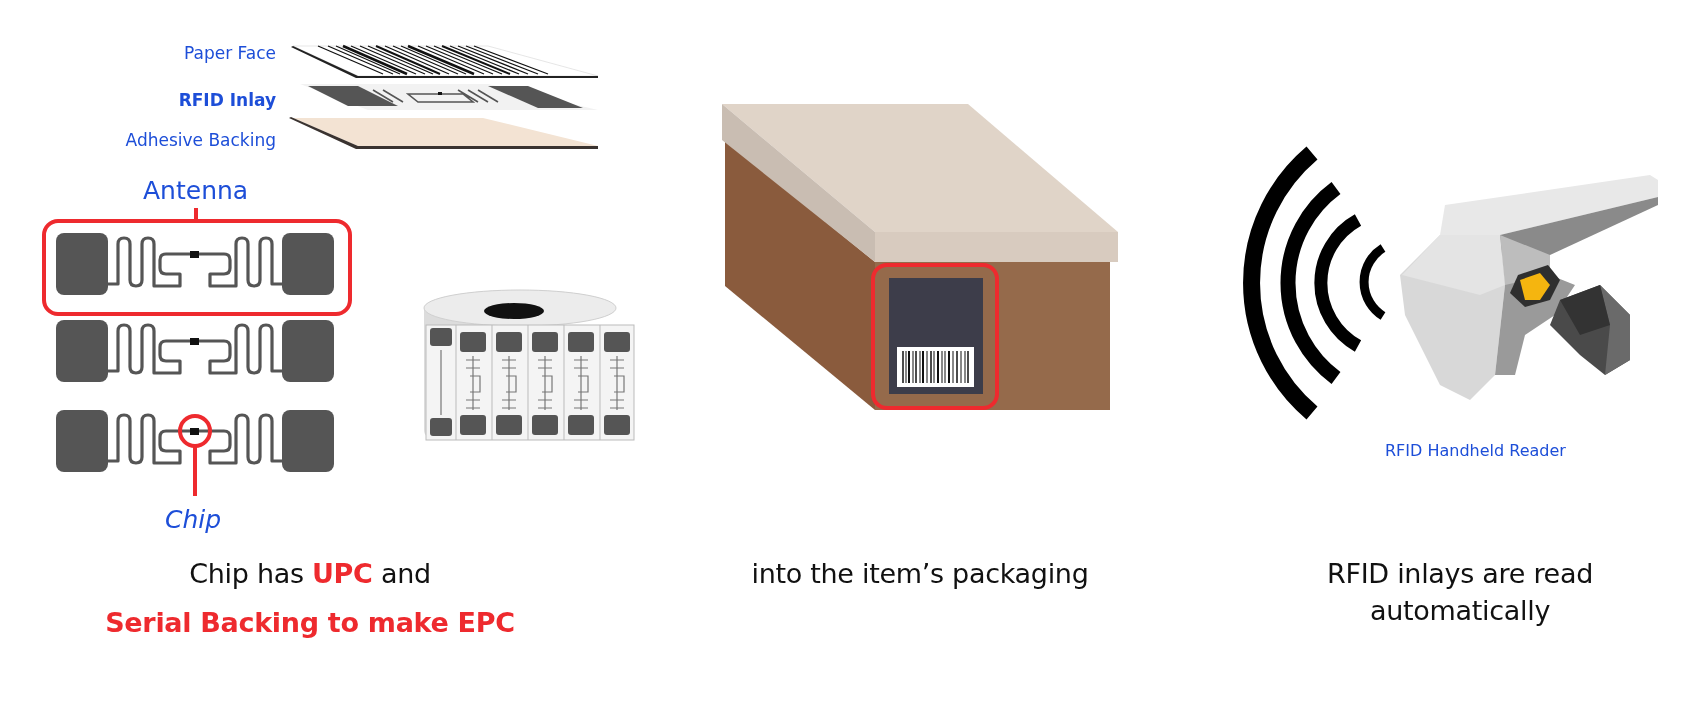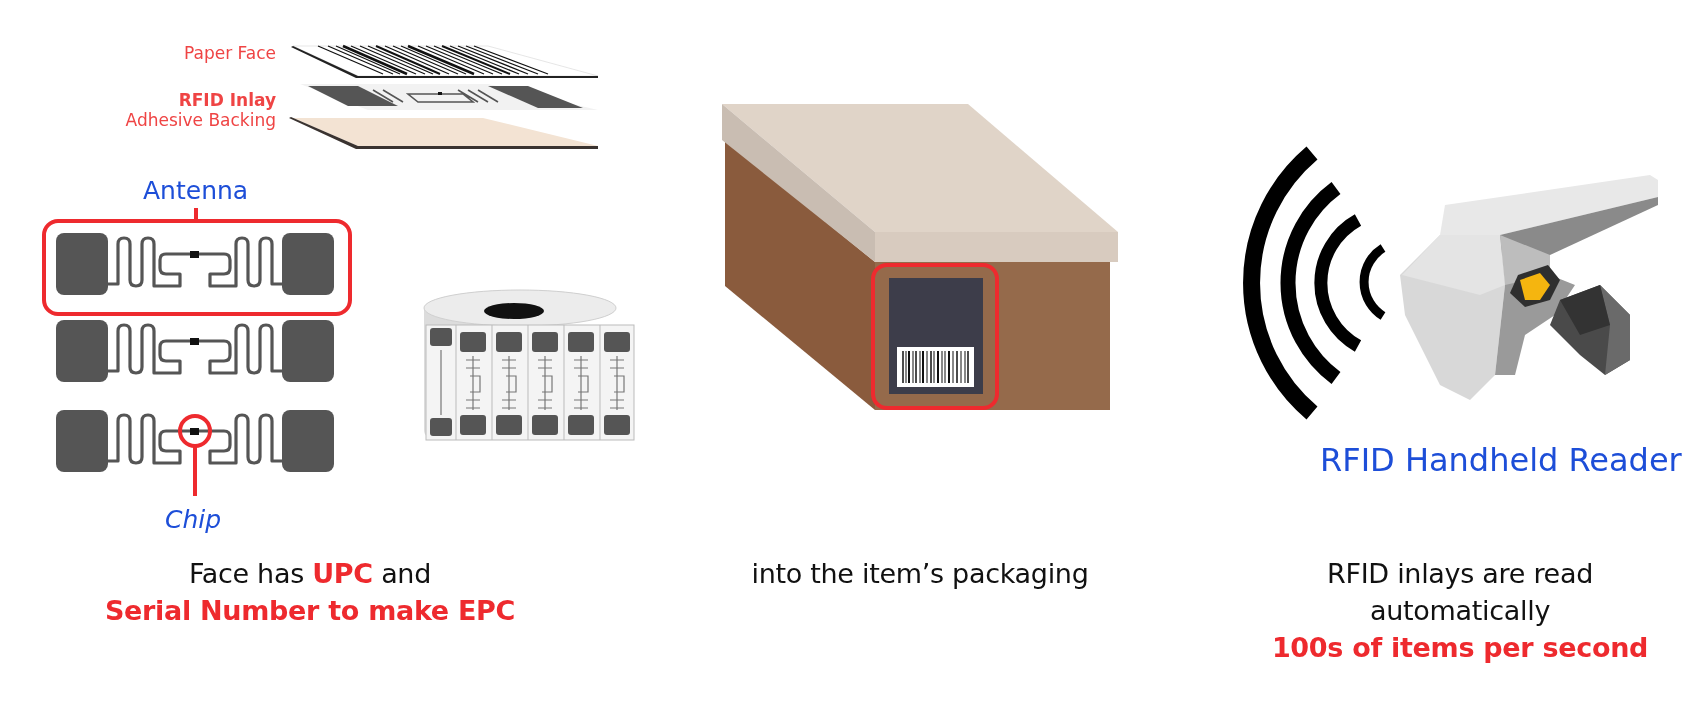--- a/index.html
+++ b/index.html
@@ -1,33 +1,33 @@
 <!DOCTYPE html>
 <html><head>
 <meta charset="utf-8">
 <style>
   html, body { margin: 0; padding: 0; background: #ffffff; }
   body { width: 1690px; height: 701px; position: relative; overflow: hidden;
          font-family: "DejaVu Sans", "Liberation Sans", sans-serif; }
   .abs { position: absolute; }
   .blue { color: #1d4ed8; }
   .red { color: #ee2a2e; }
-  .layer-label { position: absolute; right: 1414px; font-size: 17px; color: #ef4444; white-space: nowrap; text-align: right; }
+  .layer-label { position: absolute; right: 1414px; font-size: 17px; color: #1d4ed8; white-space: nowrap; text-align: right; }
   .caption { position: absolute; text-align: center; font-size: 27px; line-height: 37px; color: #111; letter-spacing: -0.3px; }
-  .caption .red { font-weight: bold; }
+  .caption .red { font-weight: bold; margin-top: 12px; }
   svg { position: absolute; overflow: visible; }
 </style>
 </head>
 <body>
 
 <div>
 
   <div class="layer-label" style="top:43px;">Paper Face</div>
   <div class="layer-label" style="top:90px;font-weight:bold;">RFID Inlay</div>
-  <div class="layer-label" style="top:110px;margin-left:19px;">Adhesive Backing</div>
+  <div class="layer-label" style="top:130px;margin-left:19px;">Adhesive Backing</div>
 
   <svg width="320" height="110" style="left:288px; top:42px;">
 
     <g>
       <polygon points="5,4 200,4 310,34 70,34" fill="#ffffff" stroke="#cccccc" stroke-width="0.5"></polygon>
       <g stroke="#111" stroke-width="1.3">
         <line x1="30" y1="4" x2="95" y2="32"></line>
           <line x1="40" y1="4" x2="105" y2="32"></line>
         <line x1="48" y1="4" x2="112" y2="32"></line>
           <line x1="55" y1="4" x2="119" y2="32" stroke-width="2.5"></line>
@@ -119,22 +119,22 @@
     <g stroke="#bbb">
         <line x1="46" y1="45" x2="46" y2="160"></line>
         <line x1="82" y1="45" x2="82" y2="160"></line>
         <line x1="118" y1="45" x2="118" y2="160"></line>
         <line x1="154" y1="45" x2="154" y2="160"></line>
         <line x1="190" y1="45" x2="190" y2="160"></line>
       </g>
   </svg>
 
   <div class="caption" style="left:30px; width:560px; top:555px;">
-    <div><span>Face has </span><span class="red">UPC</span><span> and</span></div>
-    <div class="red">Serial Number to make EPC</div>
+    <div><span>Chip has </span><span class="red">UPC</span><span> and</span></div>
+    <div class="red">Serial Backing to make EPC</div>
   </div>
 </div>
 
 <div>
   <svg width="440" height="330" style="left:700px; top:90px;">
 
     <polygon points="25,50 175,172 175,320 25,196" fill="#8a5b3d"></polygon>
 
     <polygon points="175,172 410,172 410,320 175,320" fill="#956a4b"></polygon>
 
@@ -196,20 +196,19 @@
 
     <polygon points="105,110 150,100 175,110 155,140 125,160 115,200 95,200" fill="#9a9a9a"></polygon>
     <polygon points="118,100 148,90 160,105 150,125 125,132 110,118" fill="#2f2f2f"></polygon>
     <polygon points="120,105 140,98 150,110 140,125 125,125" fill="#f5b50f"></polygon>
 
     <polygon points="160,125 200,110 230,140 230,185 205,200 180,180 150,150" fill="#4a4a4a"></polygon>
     <polygon points="200,110 230,140 230,185 205,200 210,150" fill="#6a6a6a"></polygon>
     <polygon points="160,125 200,110 210,150 180,160" fill="#333"></polygon>
   </svg>
 
-  <div class="abs blue" style="left:1320px; top:441px; font-size:32px; white-space:nowrap;">RFID Handheld Reader</div>
+  <div class="abs blue" style="left:1385px; top:441px; font-size:16px; white-space:nowrap;">RFID Handheld Reader</div>
 
   <div class="caption" style="left:1260px; width:400px; top:555px;">
     <div>RFID inlays are read</div>
     <div>automatically</div>
-    <div class="red">100s of items per second</div>
   </div>
 </div>
 
 </body></html>

